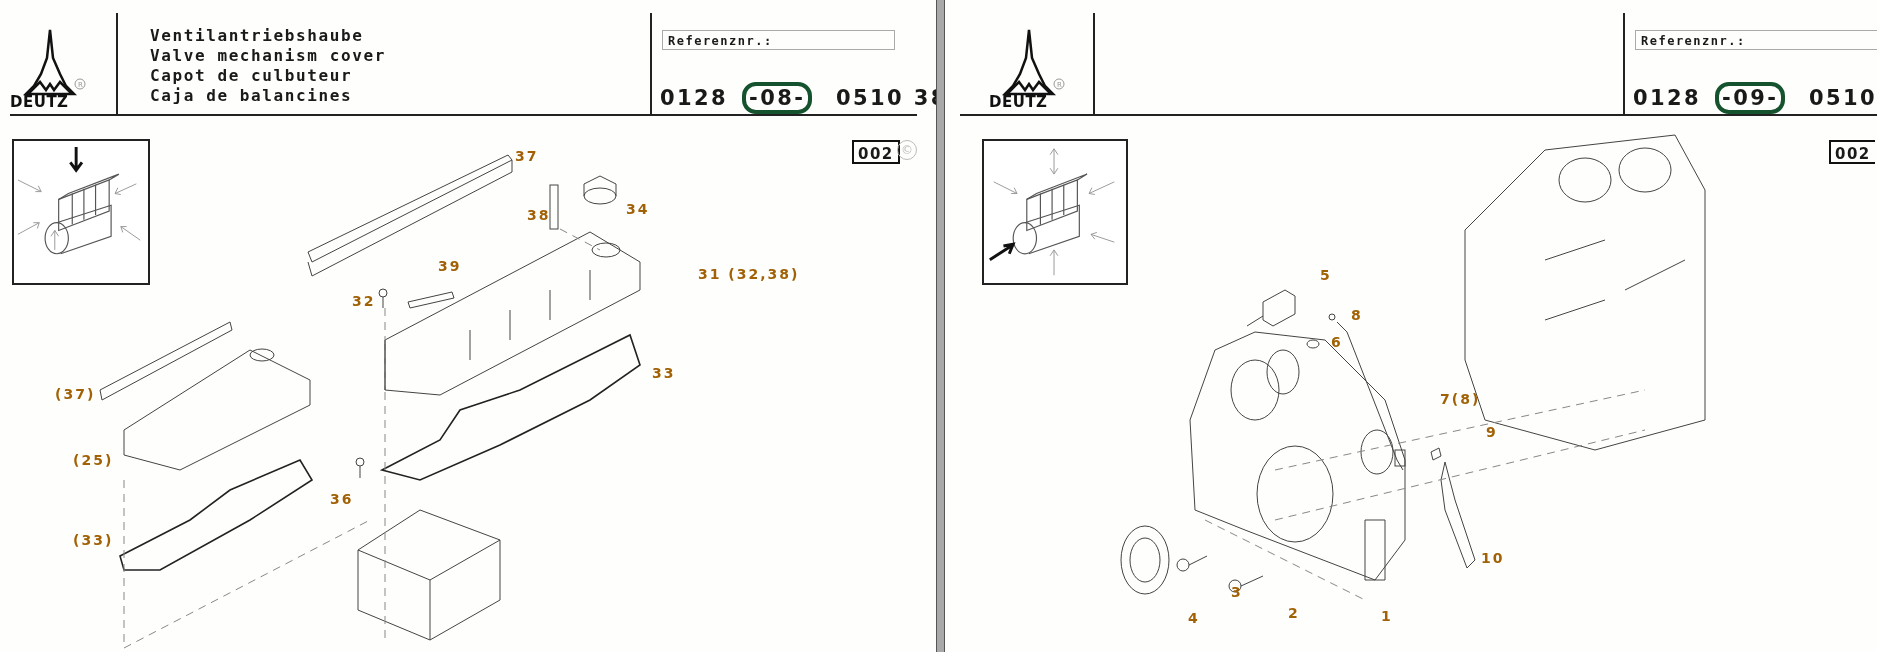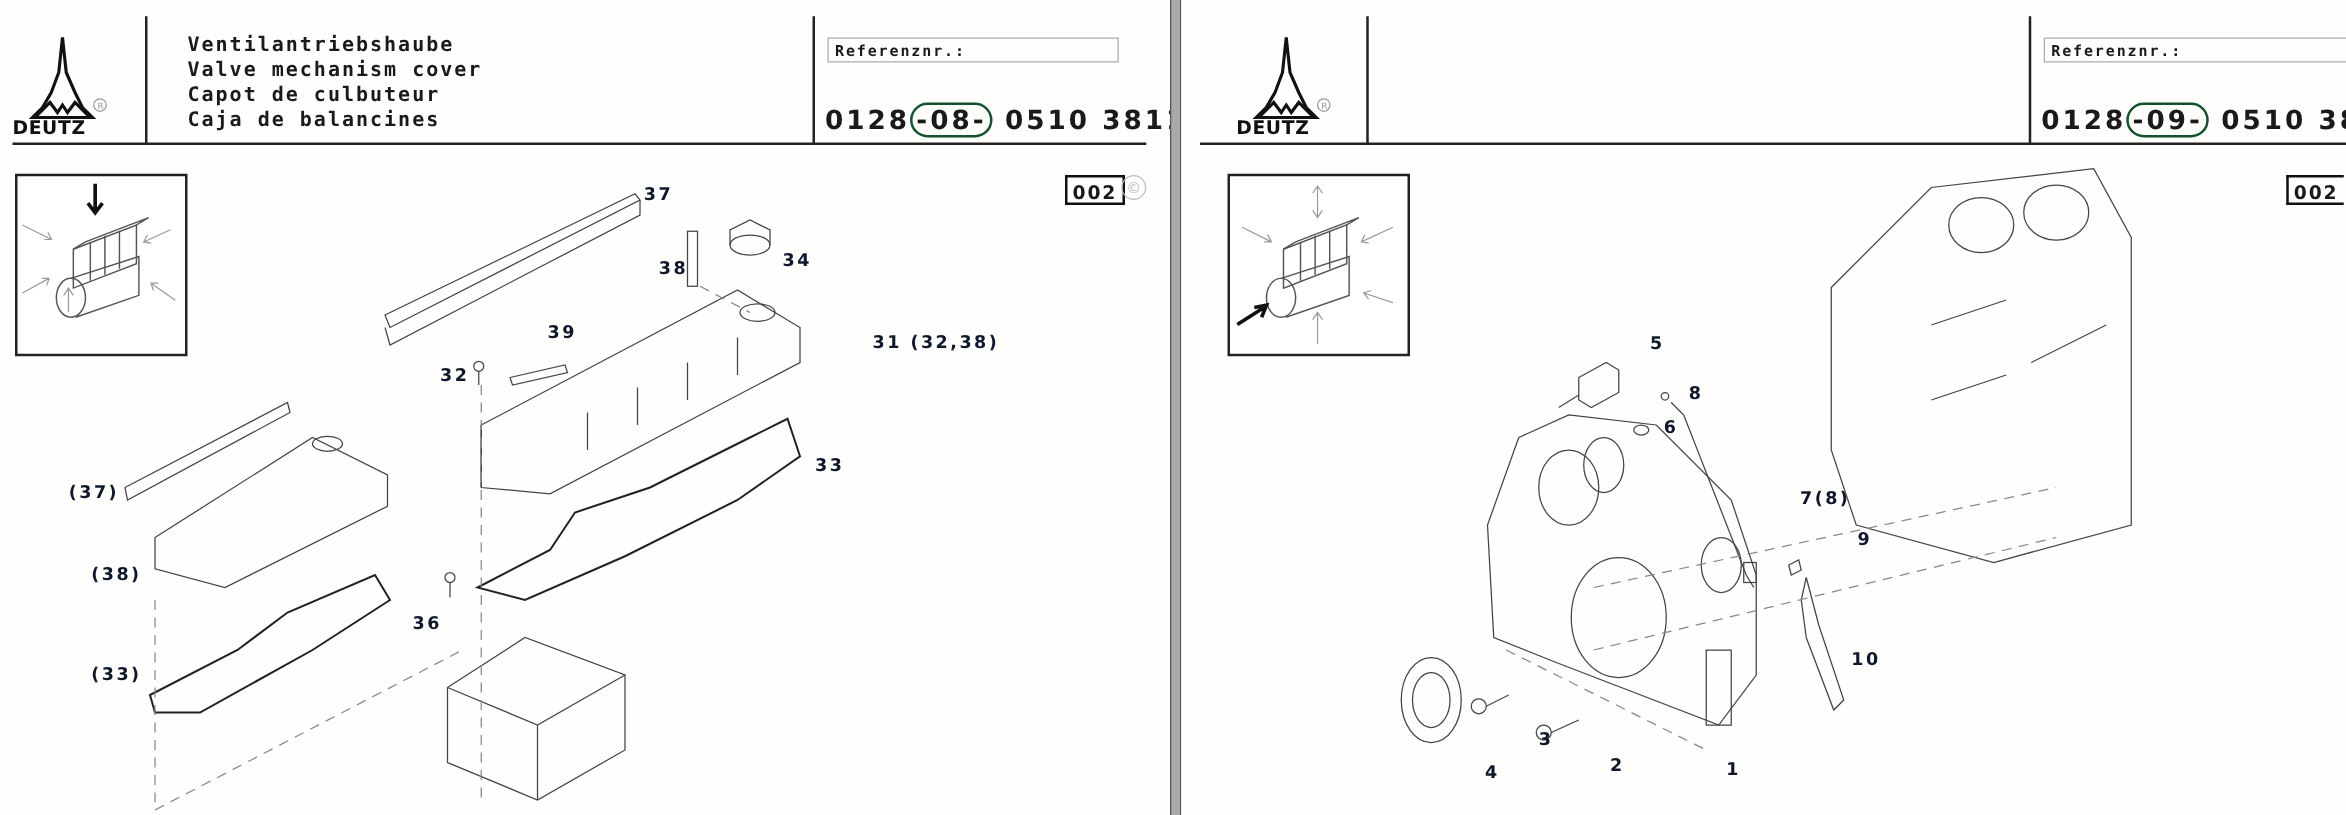--- a/index.html
+++ b/index.html
@@ -13,29 +13,29 @@
   .hdr-line { position:absolute; top:114px; height:2px; background:#222; }
   .vline { position:absolute; top:13px; width:2px; height:102px; background:#222; }
   .logo { position:absolute; width:84px; height:80px; }
   .logo svg { width:84px; height:80px; display:block; }
   .titles { position:absolute; top:26px; font-size:16px; line-height:20px; letter-spacing:1.6px; font-weight:bold; }
   .titles div { white-space:nowrap; }
   .ref-box { position:absolute; top:30px; height:20px; border:1px solid #aaa; font-size:12px;
              line-height:20px; padding-left:5px; letter-spacing:1.5px; font-weight:bold; box-sizing:border-box; }
   .partno { position:absolute; top:82px; font-family:"DejaVu Sans","Liberation Sans",sans-serif; font-size:21px;
             font-weight:bold; letter-spacing:2.4px; white-space:nowrap; }
-  .partno .oval { display:inline-block; border:2px solid #14532d; border-radius:14px; padding:0 3px; line-height:24px; margin:0 0; }
+  .partno .oval { display:inline-block; border:4px solid #14532d; border-radius:14px; padding:0 3px; line-height:24px; margin:0 14px; }
   .pagebox { position:absolute; top:140px; height:24px; border:2px solid #111; font-family:"DejaVu Sans","Liberation Sans",sans-serif;
              font-size:15px; font-weight:bold; line-height:24px; padding:0 4px; letter-spacing:1.5px; box-sizing:border-box; }
   .copy { position:absolute; top:140px; width:18px; height:18px; border:1.5px solid #bbb; border-radius:50%;
           color:#bbb; font-size:12px; line-height:18px; text-align:center; font-family:"DejaVu Sans",sans-serif; }
   .viewbox { position:absolute; top:139px; border:2px solid #222; box-sizing:border-box; background:#fff; }
   .viewbox svg { width:100%; height:100%; display:block; }
   .callout { position:absolute; font-family:"DejaVu Sans","Liberation Sans",sans-serif; font-weight:bold;
-             font-size:14px; letter-spacing:2px; white-space:nowrap; color:#0f172a; }
+             font-size:14px; letter-spacing:2px; white-space:nowrap; color:#a16207; }
   .drawing { position:absolute; left:0; top:0; }
 </style>
 </head>
 <body>
 
 <div class="page" id="page-left">
   <div class="logo" style="left:8px;top:28px;">
     <svg viewBox="0 0 84 80">
       <path d="M42 2 L45 30 L52 46 L58 58 L66 66 L18 66 L26 58 L33 46 L39 30 Z" fill="none" stroke="#111" stroke-width="2.5"></path>
       <path d="M20 66 L32 54 L38 62 L42 56 L46 62 L52 54 L64 66" fill="none" stroke="#111" stroke-width="2.5"></path>
@@ -122,21 +122,21 @@
   </svg>
 
   <div class="callout" style="left:515px;top:148px;">37</div>
   <div class="callout" style="left:626px;top:186px;margin-top:15px;">34</div>
   <div class="callout" style="left:527px;top:207px;">38</div>
   <div class="callout" style="left:438px;top:258px;">39</div>
   <div class="callout" style="left:655px;top:266px;margin-left:43px;">31 (32,38)</div>
   <div class="callout" style="left:352px;top:293px;">32</div>
   <div class="callout" style="left:652px;top:365px;">33</div>
   <div class="callout" style="left:55px;top:386px;">(37)</div>
-  <div class="callout" style="left:73px;top:452px;">(38)</div>
+  <div class="callout" style="left:73px;top:452px;">(25)</div>
   <div class="callout" style="left:330px;top:455px;margin-top:36px;">36</div>
   <div class="callout" style="left:73px;top:532px;">(33)</div>
 </div>
 
 <div class="divider"></div>
 
 <div class="page" id="page-right">
   <div class="logo" style="left:42px;top:28px;">
     <svg viewBox="0 0 84 80">
       <path d="M42 2 L45 30 L52 46 L58 58 L66 66 L18 66 L26 58 L33 46 L39 30 Z" fill="none" stroke="#111" stroke-width="2.5"></path>
@@ -217,18 +217,18 @@
       <path d="M330 470 L700 390"></path>
       <path d="M330 520 L700 430"></path>
     </g>
   </svg>
 
   <div class="callout" style="left:375px;top:267px;">5</div>
   <div class="callout" style="left:406px;top:307px;">8</div>
   <div class="callout" style="left:386px;top:334px;">6</div>
   <div class="callout" style="left:495px;top:391px;">7(8)</div>
   <div class="callout" style="left:541px;top:424px;">9</div>
-  <div class="callout" style="left:536px;top:520px;">10</div>
+  <div class="callout" style="left:536px;top:550px;">10</div>
   <div class="callout" style="left:243px;top:610px;">4</div>
   <div class="callout" style="left:286px;top:584px;">3</div>
   <div class="callout" style="left:343px;top:605px;">2</div>
   <div class="callout" style="left:436px;top:608px;">1</div>
 </div>
 
 </body></html>

